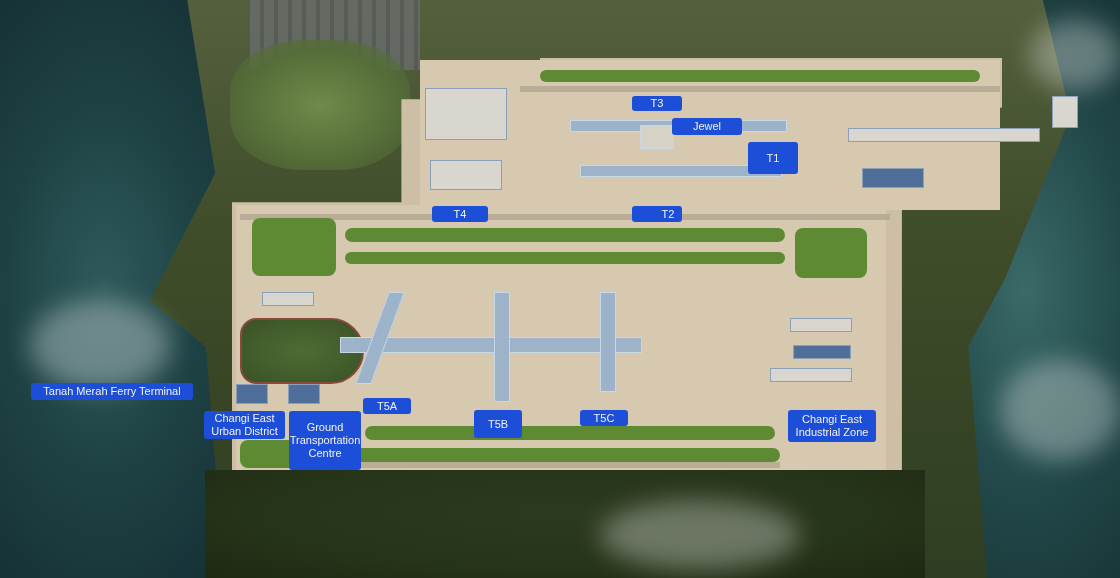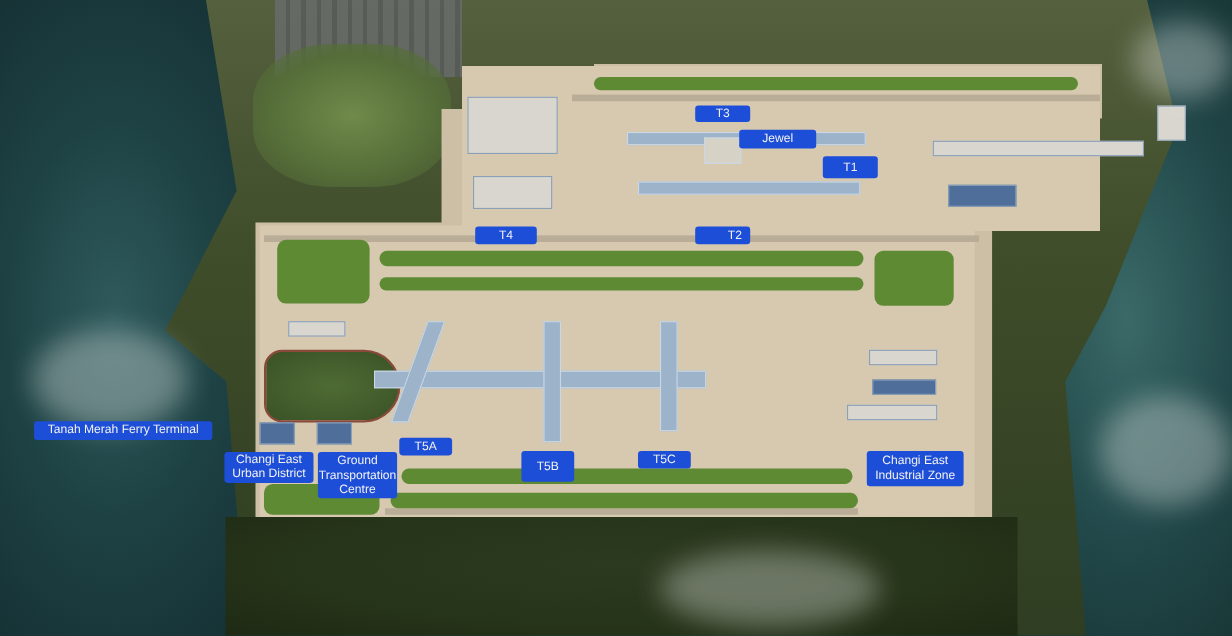--- a/index.html
+++ b/index.html
@@ -85,26 +85,26 @@
   <div class="bldg" style="left:1052px;top:96px;width:24px;height:30px;"></div>
 
   <div class="cloud" style="left:30px;top:300px;width:140px;height:90px;"></div>
   <div class="cloud" style="left:1000px;top:360px;width:120px;height:100px;"></div>
   <div class="cloud" style="left:600px;top:500px;width:200px;height:70px;"></div>
   <div class="cloud" style="left:1030px;top:20px;width:90px;height:70px;"></div>
 </div>
 
 <div class="label" style="left:632px;top:96px;width:50px;height:15px;">T3</div>
 <div class="label" style="left:672px;top:118px;width:70px;height:17px;text-align:right;">Jewel</div>
-<div class="label" style="left:748px;top:142px;width:50px;height:20px;">T1</div>
+<div class="label" style="left:748px;top:142px;width:50px;height:32px;">T1</div>
 <div class="label" style="left:432px;top:206px;width:56px;height:16px;">T4</div>
 <div class="label" style="left:632px;top:206px;width:50px;height:16px;padding-left:28px;">T2</div>
 <div class="label" style="left:31px;top:383px;width:162px;height:17px;">Tanah Merah Ferry Terminal</div>
 <div class="label" style="left:204px;top:411px;width:81px;height:28px;">Changi East
 Urban District</div>
-<div class="label" style="left:289px;top:411px;width:72px;height:42px;">Ground
+<div class="label" style="left:289px;top:411px;width:72px;height:59px;">Ground
 Transportation
 Centre</div>
 <div class="label" style="left:363px;top:398px;width:48px;height:16px;">T5A</div>
 <div class="label" style="left:474px;top:410px;width:48px;height:28px;">T5B</div>
 <div class="label" style="left:580px;top:410px;width:48px;height:16px;">T5C</div>
 <div class="label" style="left:788px;top:410px;width:88px;height:32px;">Changi East
 Industrial Zone</div>
 
 </body></html>

